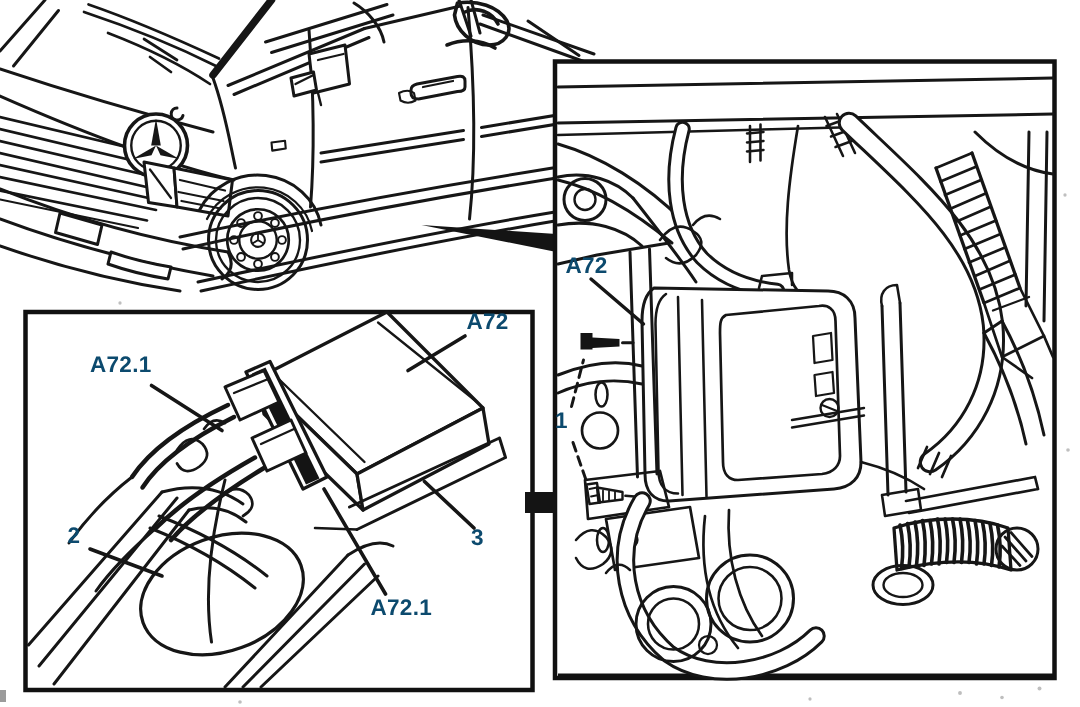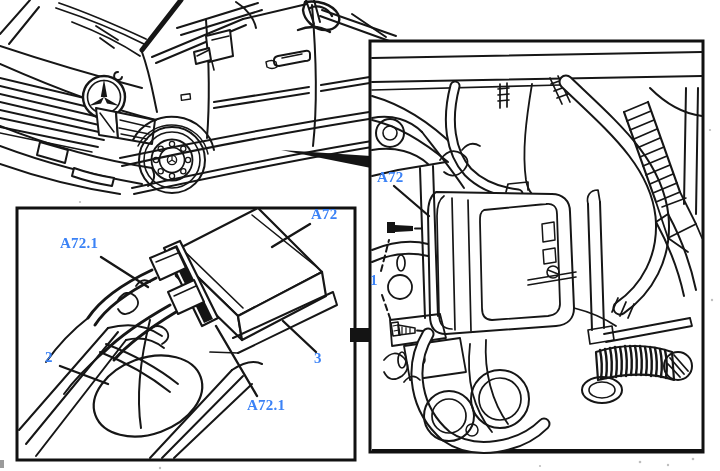--- a/index.html
+++ b/index.html
@@ -6,24 +6,24 @@
   body{
     width:720px;height:471px;overflow:hidden;
     background:#ffffff;
     font-family:"Liberation Sans", sans-serif;
     position:relative;
   }
   #stage{position:absolute;left:0;top:0;width:720px;height:471px;}
   svg{position:absolute;left:0;top:0;}
   .lbl{
     position:absolute;
-    font-family:Liberation Serif, serif;
+    font-family:Liberation Sans, sans-serif;
     font-weight:700;
     font-size:15px;
-    color:#3b82f6;
+    color:#0c4a6e;
     letter-spacing:.2px;
     white-space:nowrap;
     -webkit-user-select:none;user-select:none;
   }
 </style>
 </head>
 <body>
 
 <div id="stage">
 <svg width="720" height="471" viewBox="0 0 720 471">

